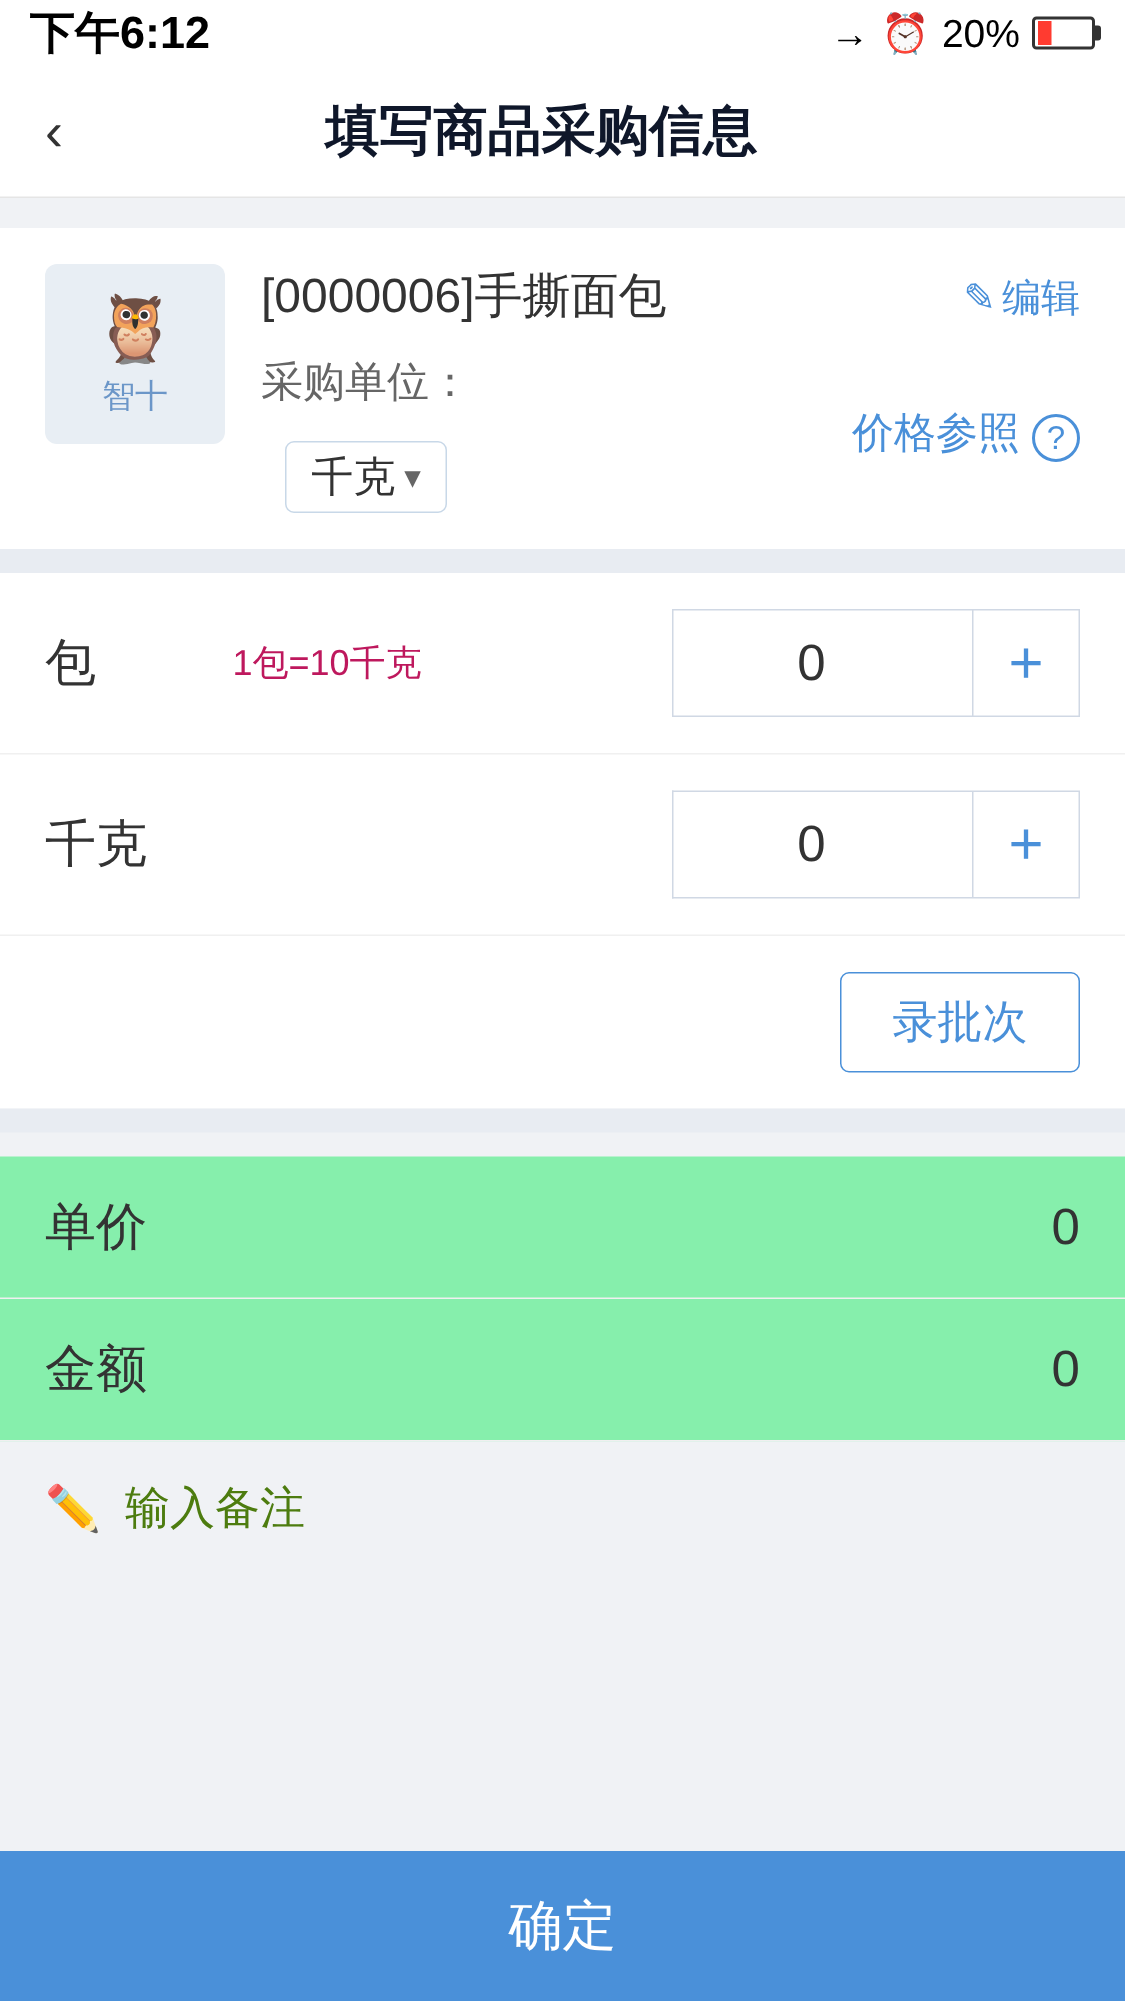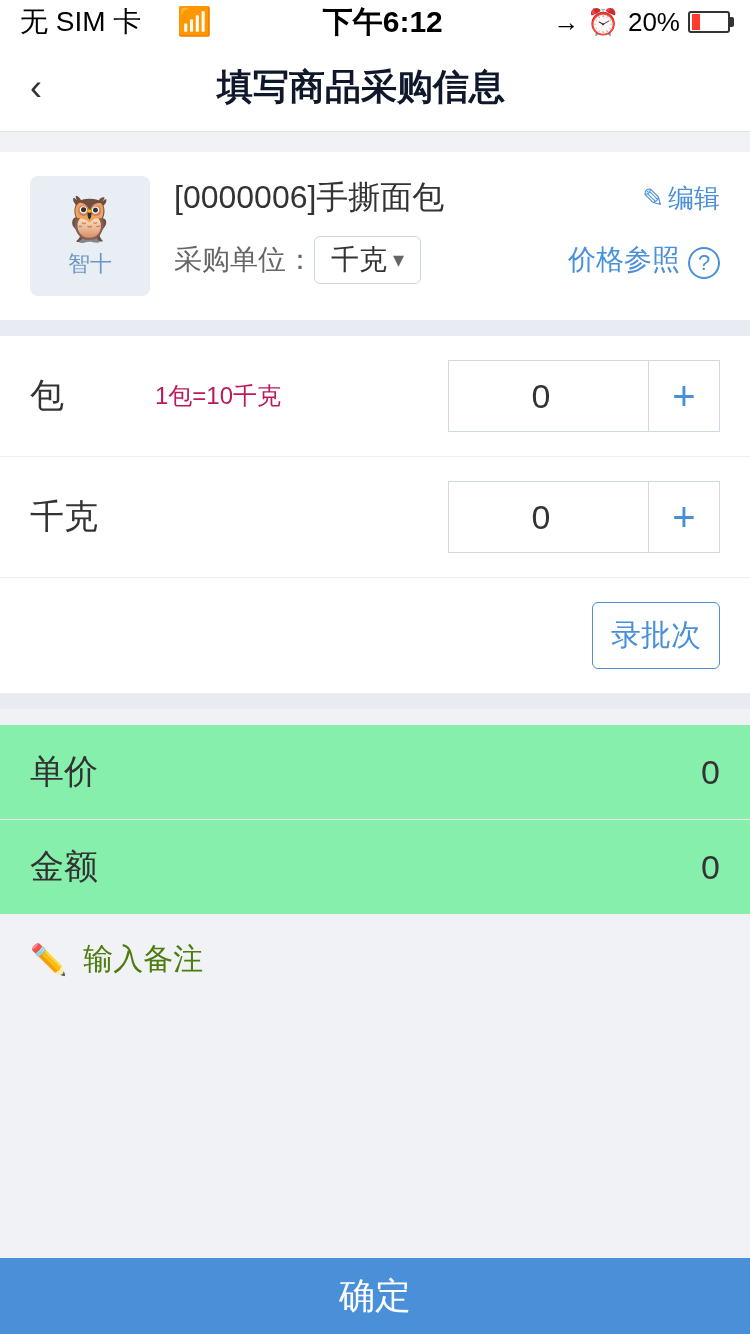--- a/index.html
+++ b/index.html
@@ -119,21 +119,22 @@
       display: flex;
       justify-content: space-between;
       align-items: center;
       margin-top: 16px;
     }
     .unit-label {
       font-size: 28px;
       color: #666;
       display: flex;
       align-items: center;
-      gap: 0;
+      gap: 20px;
+      flex-direction: column;
     }
     .unit-select {
       border: 1px solid #c8d8e8;
       border-radius: 6px;
       padding: 4px 16px;
       font-size: 28px;
       color: #333;
       background: #fff;
       display: flex;
       align-items: center;
@@ -213,21 +214,21 @@
       background: #fff;
     }
     .summary-text {
       font-size: 32px;
       color: #333;
     }
     .record-btn {
       margin-left: auto;
       border: 1px solid #4a90d9;
       border-radius: 6px;
-      padding: 12px 18px;
+      padding: 12px 34px;
       font-size: 30px;
       color: #4a90d9;
       background: #fff;
       cursor: pointer;
     }
 
     
     .info-section {
       background: #86efac;
       margin-top: 16px;
@@ -272,21 +273,21 @@
       flex: 1;
       min-height: 300px;
     }
 
     
     .confirm-btn {
       position: fixed;
       bottom: 0;
       left: 0;
       width: 750px;
-      height: 76px;
+      height: 100px;
       background: #4a90d9;
       color: #fff;
       font-size: 36px;
       font-weight: 500;
       display: flex;
       align-items: center;
       justify-content: center;
       cursor: pointer;
       border: none;
       outline: none;
@@ -305,23 +306,20 @@
       align-items: center;
       justify-content: center;
       font-size: 22px;
       color: #4a90d9;
     }
   </style>
 </head>
 <body>
 
 <div class="status-bar">
-  <div class="status-left">
-    <span>无 SIM 卡   📶</span>
-  </div>
   <div class="status-center">下午6:12</div>
   <div class="status-right">
     <span>→</span>
     <span>⏰</span>
     <span>20%</span>
     <div class="battery-icon">
       <div class="battery-fill"></div>
       <div class="battery-tip"></div>
     </div>
   </div>

